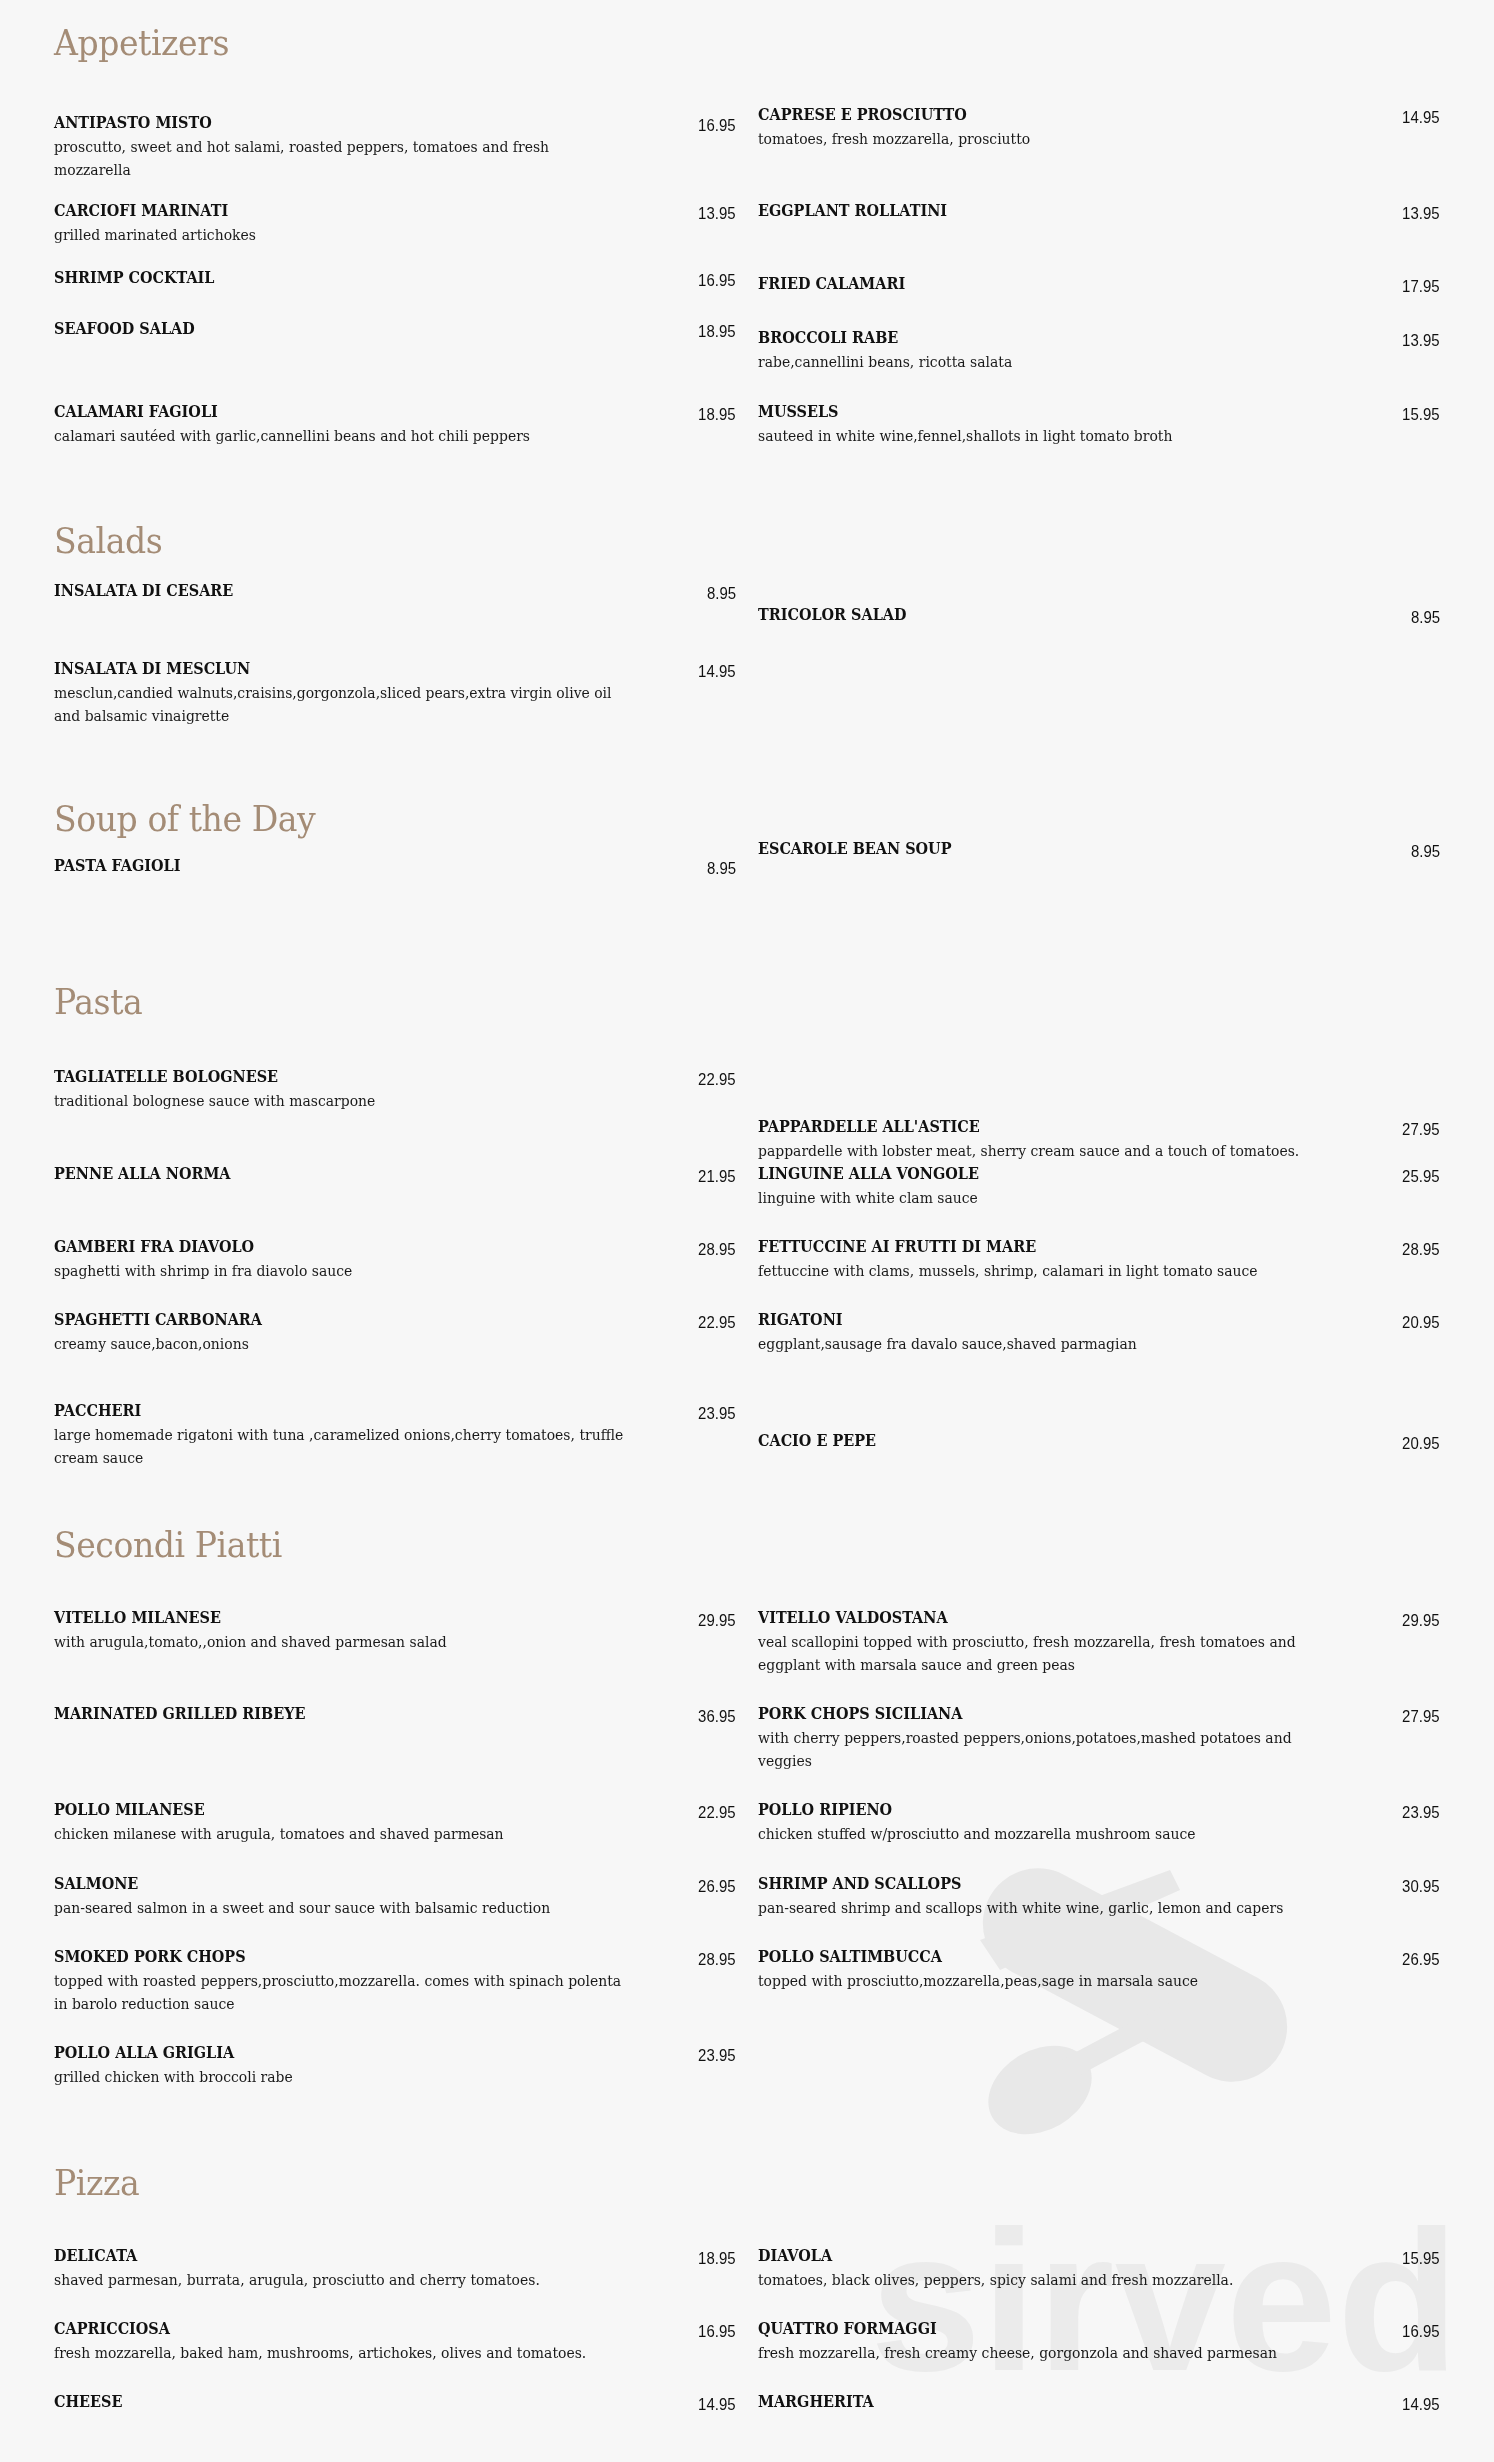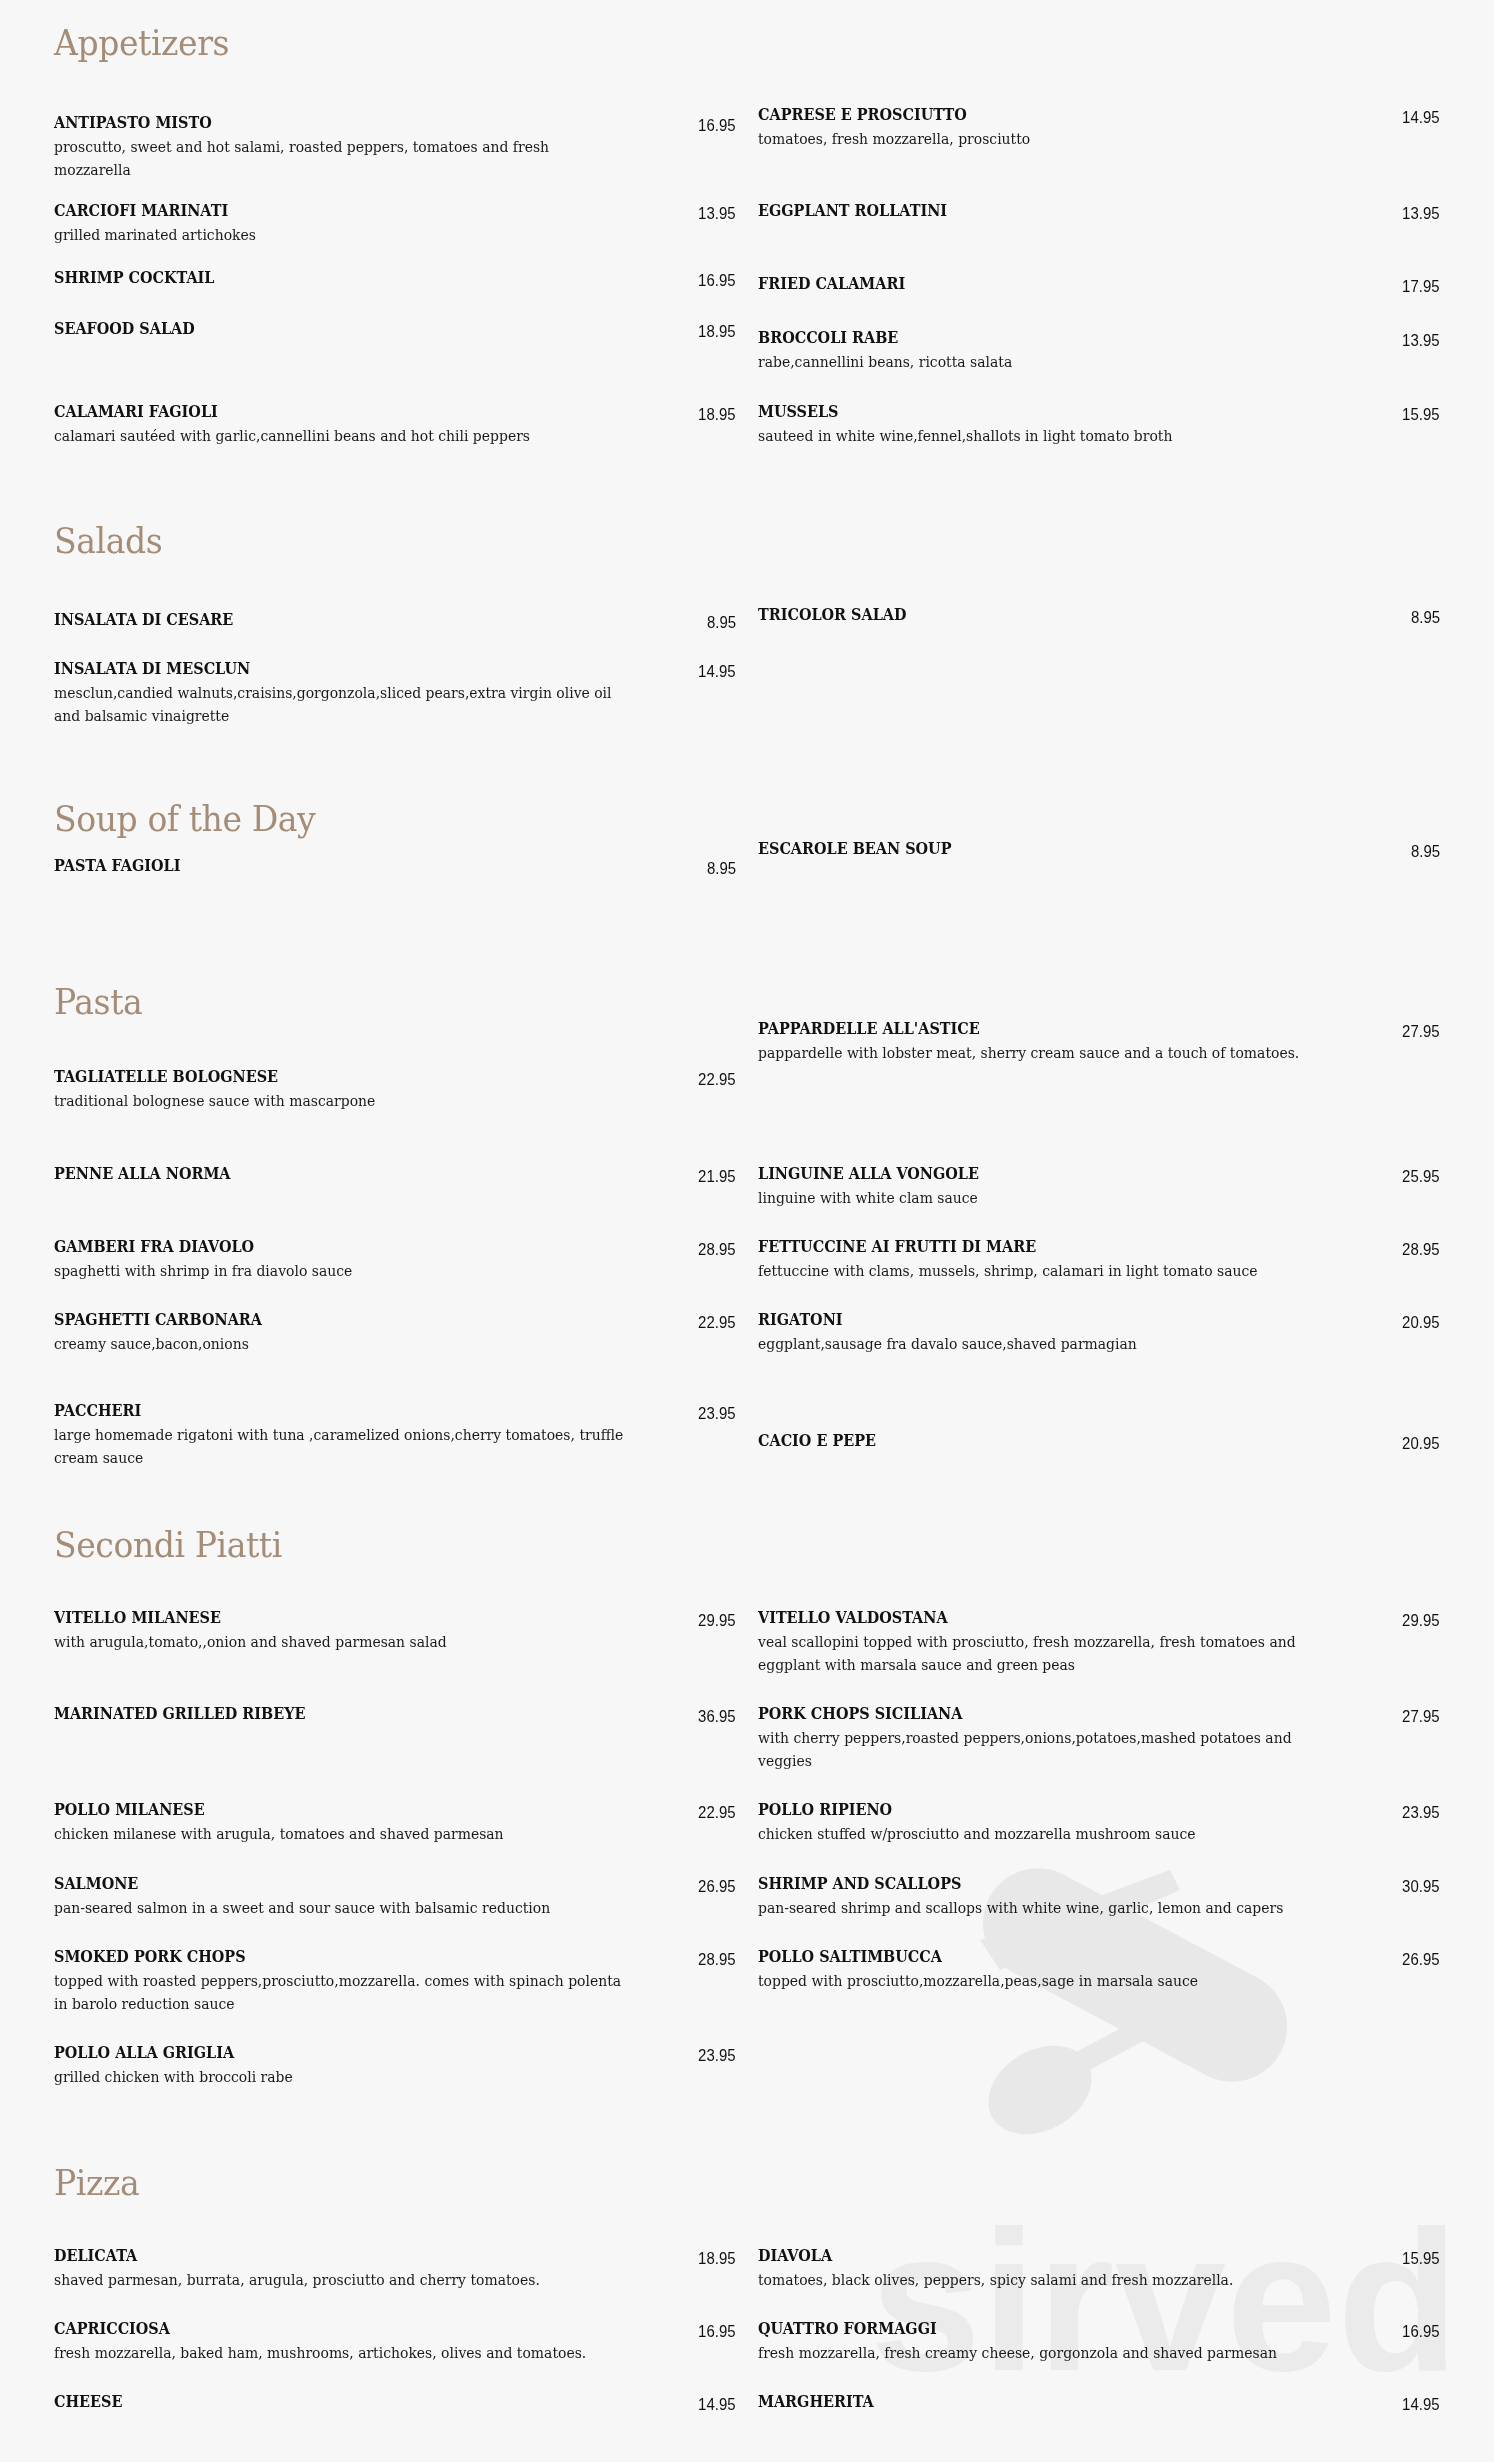--- a/index.html
+++ b/index.html
@@ -94,21 +94,21 @@
     <div class="desc">rabe,cannellini beans, ricotta salata</div>
     <div class="price">13.95</div>
   </div>
 <div class="item right" style="top:401px">
     <div class="name">MUSSELS</div>
     <div class="desc">sauteed in white wine,fennel,shallots in light tomato broth</div>
     <div class="price">15.95</div>
   </div>
 
 <h2 class="section-title" style="top:520px">Salads</h2>
-<div class="item left" style="top:609px">
+<div class="item left" style="top:580px">
     <div class="name">INSALATA DI CESARE</div>
     <div class="price">8.95</div>
   </div>
 <div class="item left" style="top:658px">
     <div class="name">INSALATA DI MESCLUN</div>
     <div class="desc">mesclun,candied walnuts,craisins,gorgonzola,sliced pears,extra virgin olive oil and balsamic vinaigrette</div>
     <div class="price">14.95</div>
   </div>
 <div class="item right" style="top:604px">
     <div class="name">TRICOLOR SALAD</div>
@@ -144,21 +144,21 @@
     <div class="name">SPAGHETTI CARBONARA</div>
     <div class="desc">creamy sauce,bacon,onions</div>
     <div class="price">22.95</div>
   </div>
 <div class="item left" style="top:1400px">
     <div class="name">PACCHERI</div>
     <div class="desc">large homemade rigatoni with tuna ,caramelized onions,cherry tomatoes, truffle cream sauce</div>
     <div class="price">23.95</div>
   </div>
 
-<div class="item right" style="top:1018px">
+<div class="item right" style="top:1116px">
     <div class="name">PAPPARDELLE ALL'ASTICE</div>
     <div class="desc">pappardelle with lobster meat, sherry cream sauce and a touch of tomatoes.</div>
     <div class="price">27.95</div>
   </div>
 <div class="item right" style="top:1163px">
     <div class="name">LINGUINE ALLA VONGOLE</div>
     <div class="desc">linguine with white clam sauce</div>
     <div class="price">25.95</div>
   </div>
 <div class="item right" style="top:1236px">

